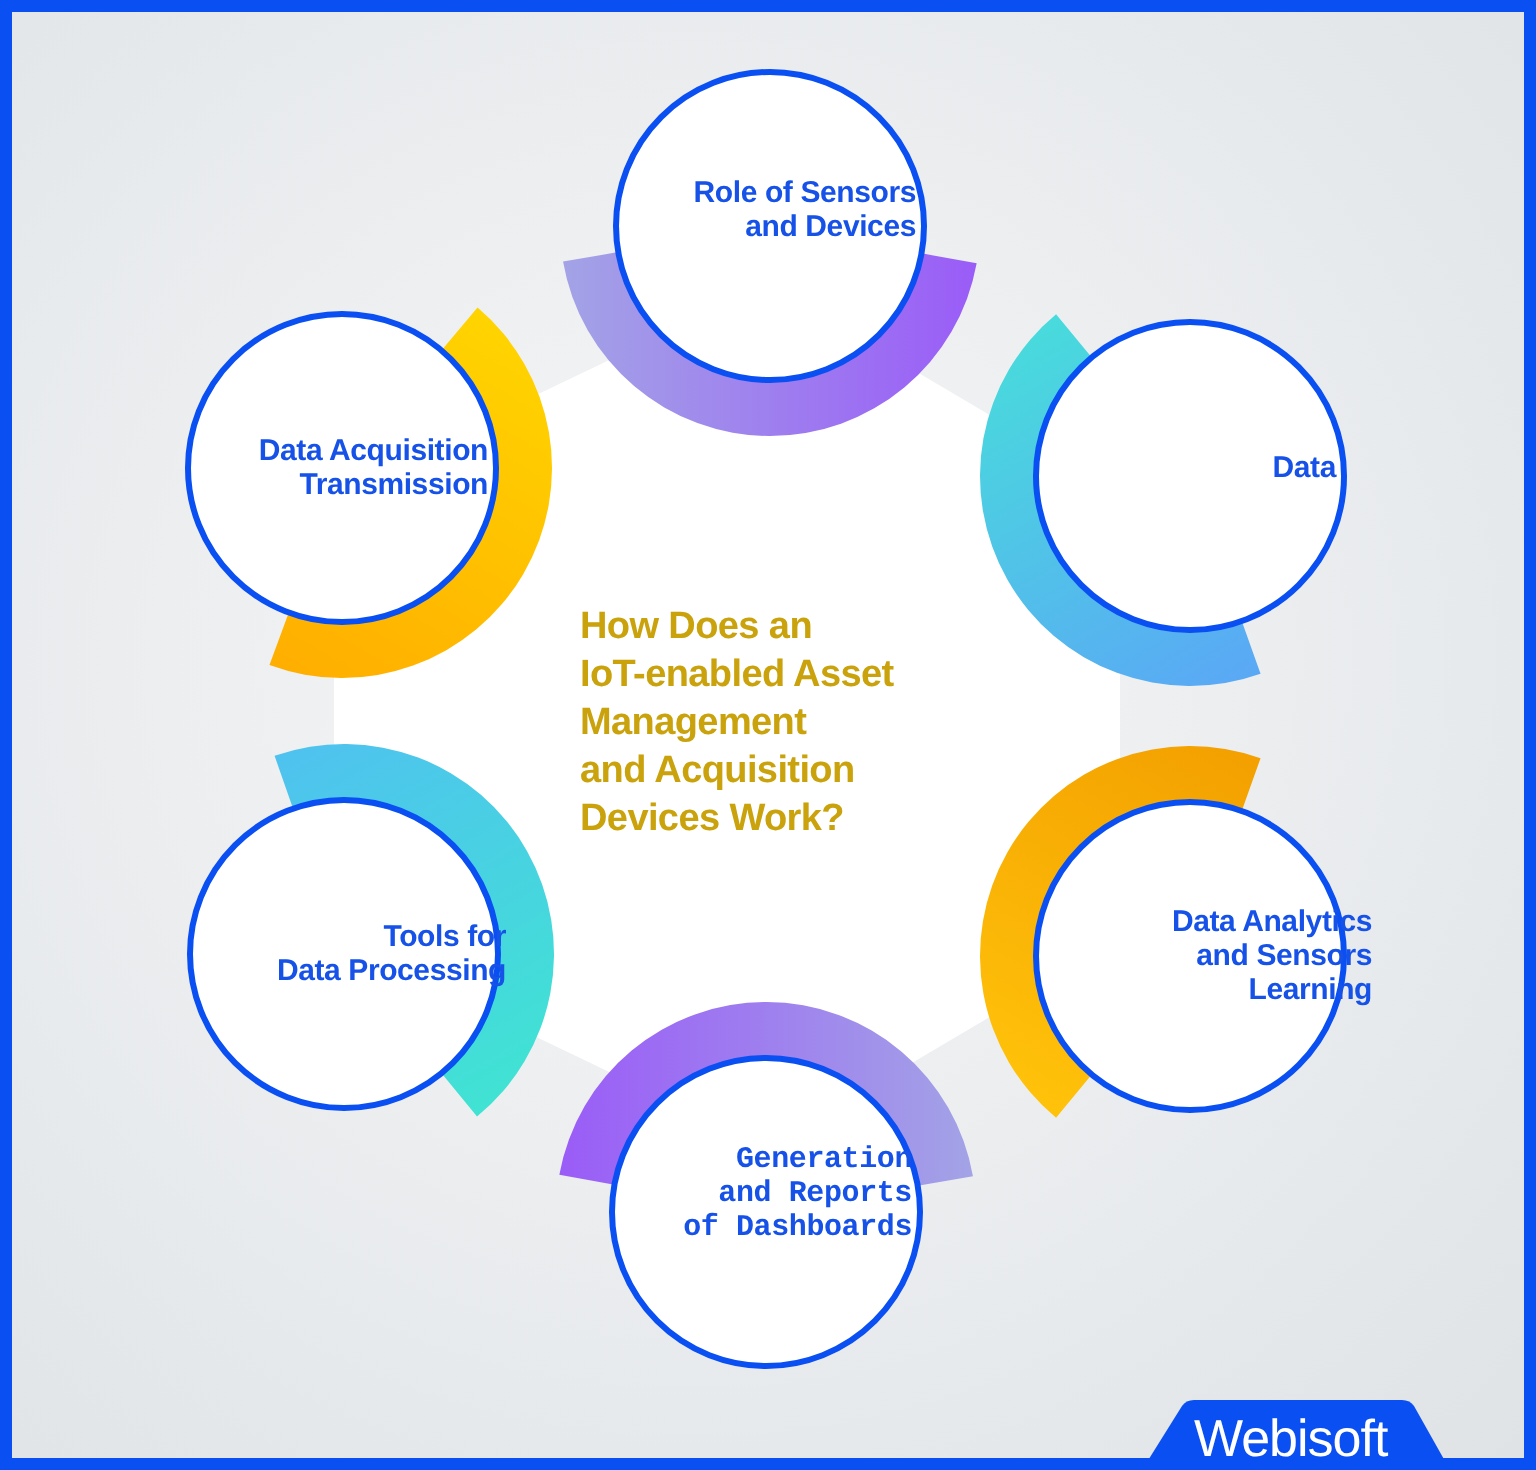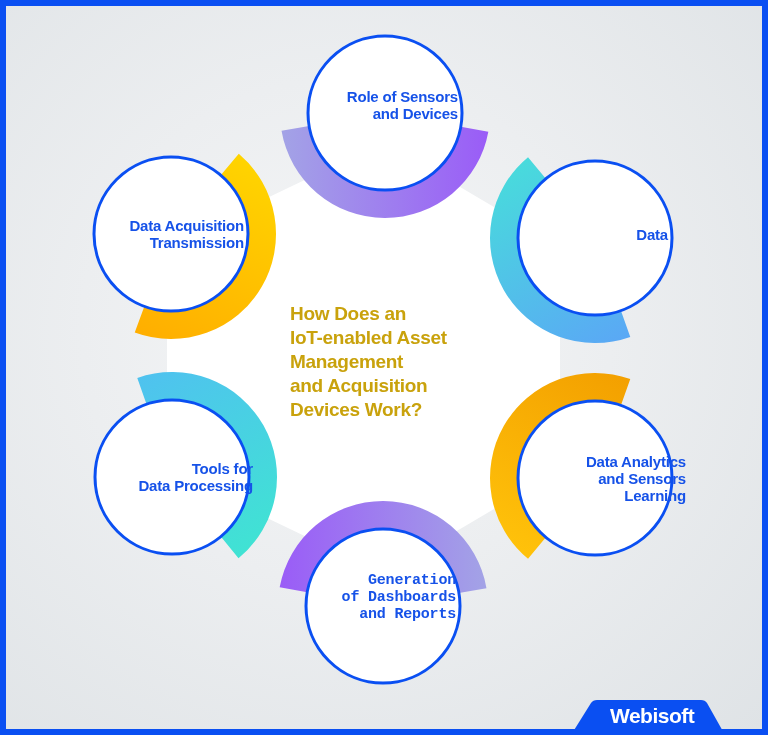--- a/index.html
+++ b/index.html
@@ -3,21 +3,21 @@
 <meta charset="utf-8">
 <style>
   html,body{margin:0;padding:0;}
   body{width:768px;height:735px;overflow:hidden;font-family:"Liberation Sans","DejaVu Sans",sans-serif;}
   .frame{position:relative;width:768px;height:735px;box-sizing:border-box;border:6px solid #0a4ff2;
     background:radial-gradient(ellipse at 45% 45%, #f5f6f7 0%, #eceef0 45%, #dfe3e6 100%);overflow:hidden;}
   svg.diagram{position:absolute;left:-6px;top:-6px;width:768px;height:735px;}
   .node-text{position:absolute;width:146px;text-align:right;color:#1652e8;font-weight:bold;font-size:15px;line-height:17px;transform:translate(-50%,-50%);letter-spacing:-0.2px;}
   .hub-title{position:absolute;left:384px;top:356px;transform:translate(-50%,-50%);width:200px;text-align:left;color:#c9a20c;font-weight:bold;font-size:19px;line-height:24px;letter-spacing:-0.3px;}
   .logo-tab{position:absolute;left:559px;top:689px;width:160px;height:40px;}
-  .logo-text{position:absolute;left:591px;top:698px;width:120px;color:#ffffff;font-weight:bold;font-size:21px;letter-spacing:-0.5px;margin-left:13px;}
+  .logo-text{position:absolute;left:591px;top:698px;width:120px;color:#ffffff;font-weight:normal;font-size:26px;letter-spacing:-0.5px;}
 </style>
 </head>
 <body>
 
 <div class="frame">
   <svg class="diagram" viewBox="0 0 768 735" xmlns="http://www.w3.org/2000/svg">
     <defs id="grad-defs">
         <linearGradient id="g0" gradientUnits="userSpaceOnUse" x1="488.3295327014896" y1="131.6549637279677" x2="281.52162724317935" y2="130.8108498281378">
           <stop offset="0" stop-color="#9a5cf7"></stop>
           <stop offset="1" stop-color="#a3a3e6"></stop>
@@ -78,22 +78,22 @@
       <div class="node-text" style="left: 589px; top: 228px;">
         <div>Data</div>
       </div>
       <div class="node-text" style="left: 607px; top: 472px;">
         <div>Data Analytics</div>
         <div>and Sensors</div>
         <div>Learning</div>
       </div>
       <div class="node-text" style="left: 377px; top: 591px; font-family: Liberation Mono, monospace;">
         <div>Generation</div>
+        <div>and Reports</div>
         <div>of Dashboards</div>
-        <div>and Reports</div>
       </div>
       <div class="node-text" style="left: 174px; top: 471px;">
         <div>Tools for</div>
         <div>Data Processing</div>
       </div>
       <div class="node-text" style="left: 165px; top: 228px;">
         <div>Data Acquisition</div>
         <div>Transmission</div>
       </div>
     </div>

